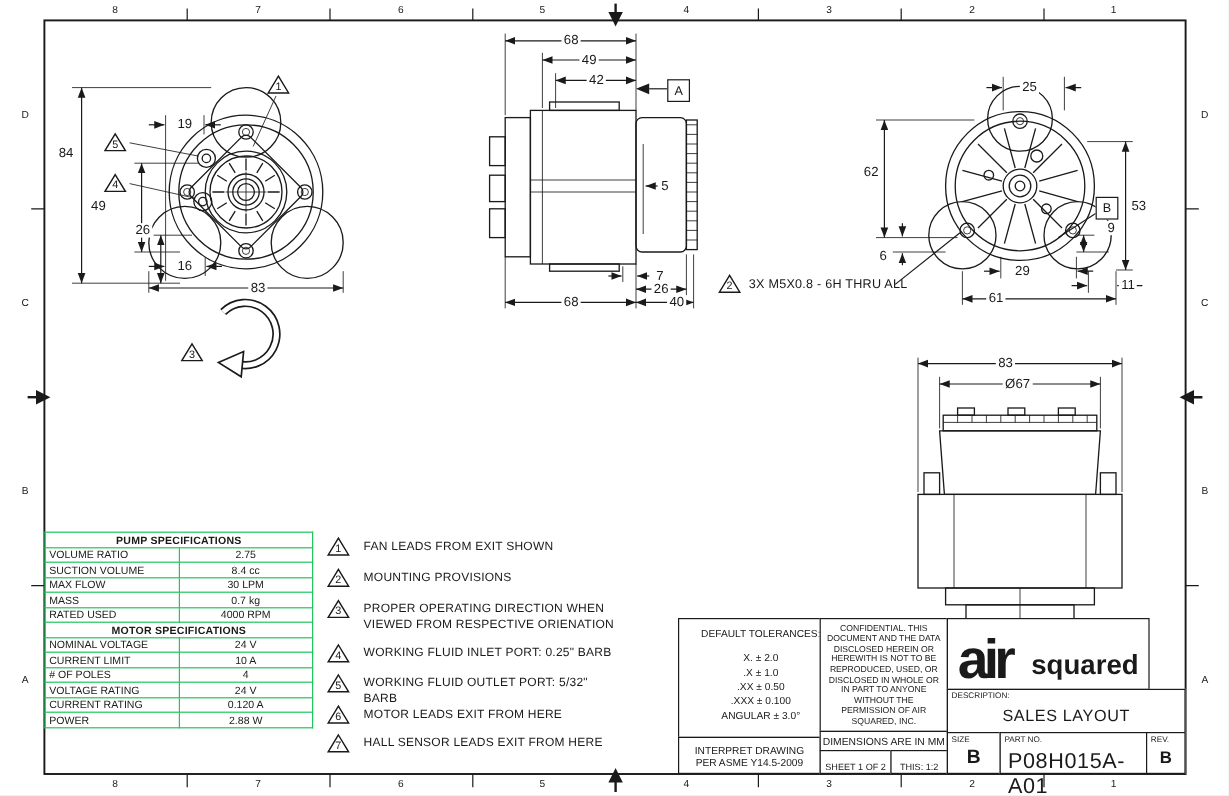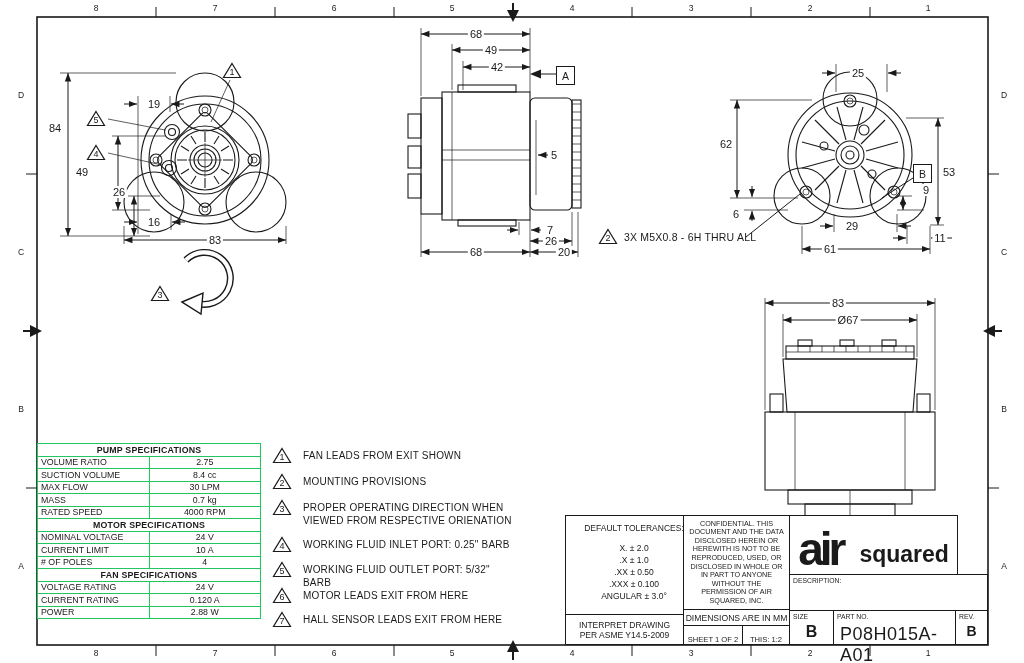--- a/index.html
+++ b/index.html
@@ -267,21 +267,21 @@
   <span class="dim" style="left:154px;top:104px">19</span>
   <span class="dim" style="left:154px;top:222px">16</span>
   <span class="dim" style="left:215px;top:240px">83</span>
 
   <span class="dim" style="left:476px;top:34px">68</span>
   <span class="dim" style="left:491px;top:50px">49</span>
   <span class="dim" style="left:497px;top:67px">42</span>
   <span class="dim" style="left:554px;top:155px">5</span>
   <span class="dim" style="left:550px;top:230px">7</span>
   <span class="dim" style="left:551px;top:241px">26</span>
-  <span class="dim" style="left:564px;top:252px">20</span>
+  <span class="dim" style="left:564px;top:252px">40</span>
   <span class="dim" style="left:476px;top:252px">68</span>
 
   <span class="dim" style="left:858px;top:73px">25</span>
   <span class="dim" style="left:726px;top:144px">62</span>
   <span class="dim" style="left:736px;top:214px">6</span>
   <span class="dim" style="left:852px;top:226px">29</span>
   <span class="dim" style="left:830px;top:249px">61</span>
   <span class="dim" style="left:940px;top:238px">11</span>
   <span class="dim" style="left:926px;top:190px">9</span>
   <span class="dim" style="left:949px;top:172px">53</span>
@@ -343,40 +343,37 @@
         </tr>
     <tr>
           <td>MAX FLOW</td>
           <td class="val">30 LPM</td>
         </tr>
     <tr>
           <td>MASS</td>
           <td class="val">0.7 kg</td>
         </tr>
     <tr>
-          <td>RATED SPEED</td>
+          <td>RATED USED</td>
           <td class="val">4000 RPM</td>
         </tr>
     <tr class="hdr">
           <td colspan="2">MOTOR SPECIFICATIONS</td>
         </tr>
     <tr>
           <td>NOMINAL VOLTAGE</td>
           <td class="val">24 V</td>
         </tr>
     <tr>
           <td>CURRENT LIMIT</td>
           <td class="val">10 A</td>
         </tr>
     <tr>
           <td># OF POLES</td>
           <td class="val">4</td>
-        </tr>
-    <tr class="hdr">
-          <td colspan="2">FAN SPECIFICATIONS</td>
         </tr>
     <tr>
           <td>VOLTAGE RATING</td>
           <td class="val">24 V</td>
         </tr>
     <tr>
           <td>CURRENT RATING</td>
           <td class="val">0.120 A</td>
         </tr>
     <tr>
@@ -472,20 +469,21 @@
   </div>
   <div class="tb c-ss" style="left:742px;top:625px;width:48px;height:20px">
     <span>THIS: 1:2</span>
   </div>
   <div class="tb c-logo" style="left:789px;top:515px;width:169px;height:60px">
     <span class="logo-air">air</span>
     <span class="logo-squared">squared</span>
   </div>
   <div class="tb c-desc" style="left:789px;top:574px;width:199px;height:37px">
     <span class="clabel">DESCRIPTION:</span>
+    <span class="cval">SALES LAYOUT</span>
   </div>
   <div class="tb c-size" style="left:789px;top:610px;width:45px;height:35px">
     <span class="clabel">SIZE</span>
     <span class="cval">B</span>
   </div>
   <div class="tb c-part" style="left:833px;top:610px;width:123px;height:35px">
     <span class="clabel">PART NO.</span>
     <span class="cval">P08H015A-A01</span>
   </div>
   <div class="tb c-rev" style="left:955px;top:610px;width:33px;height:35px">

